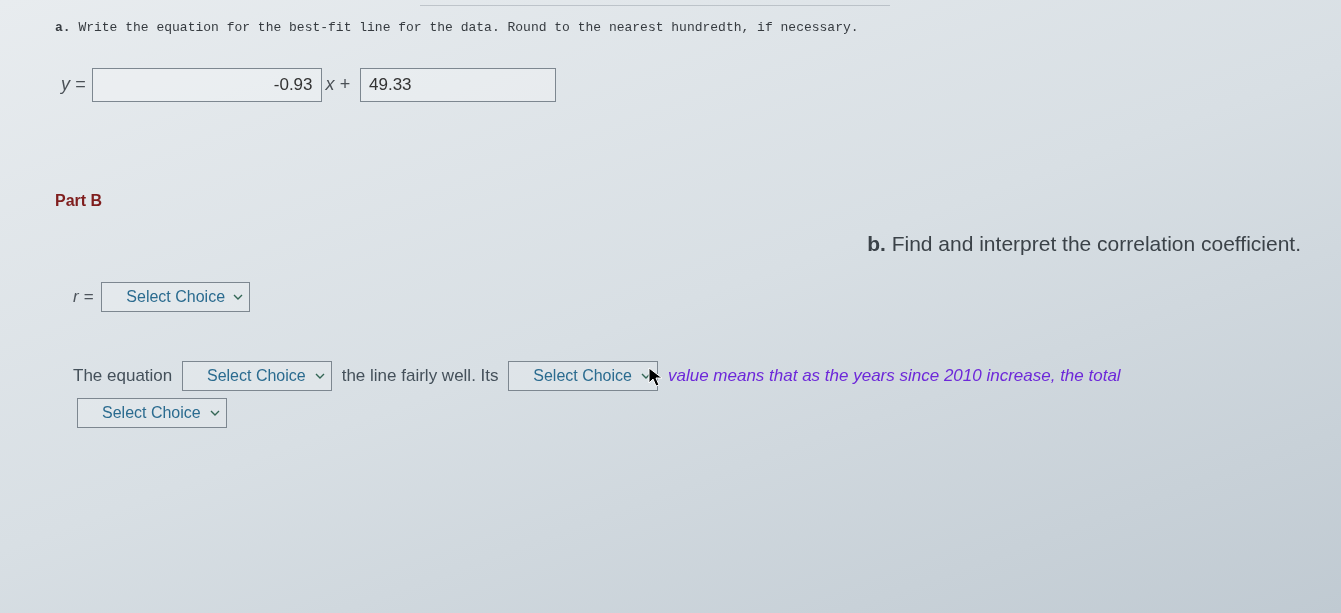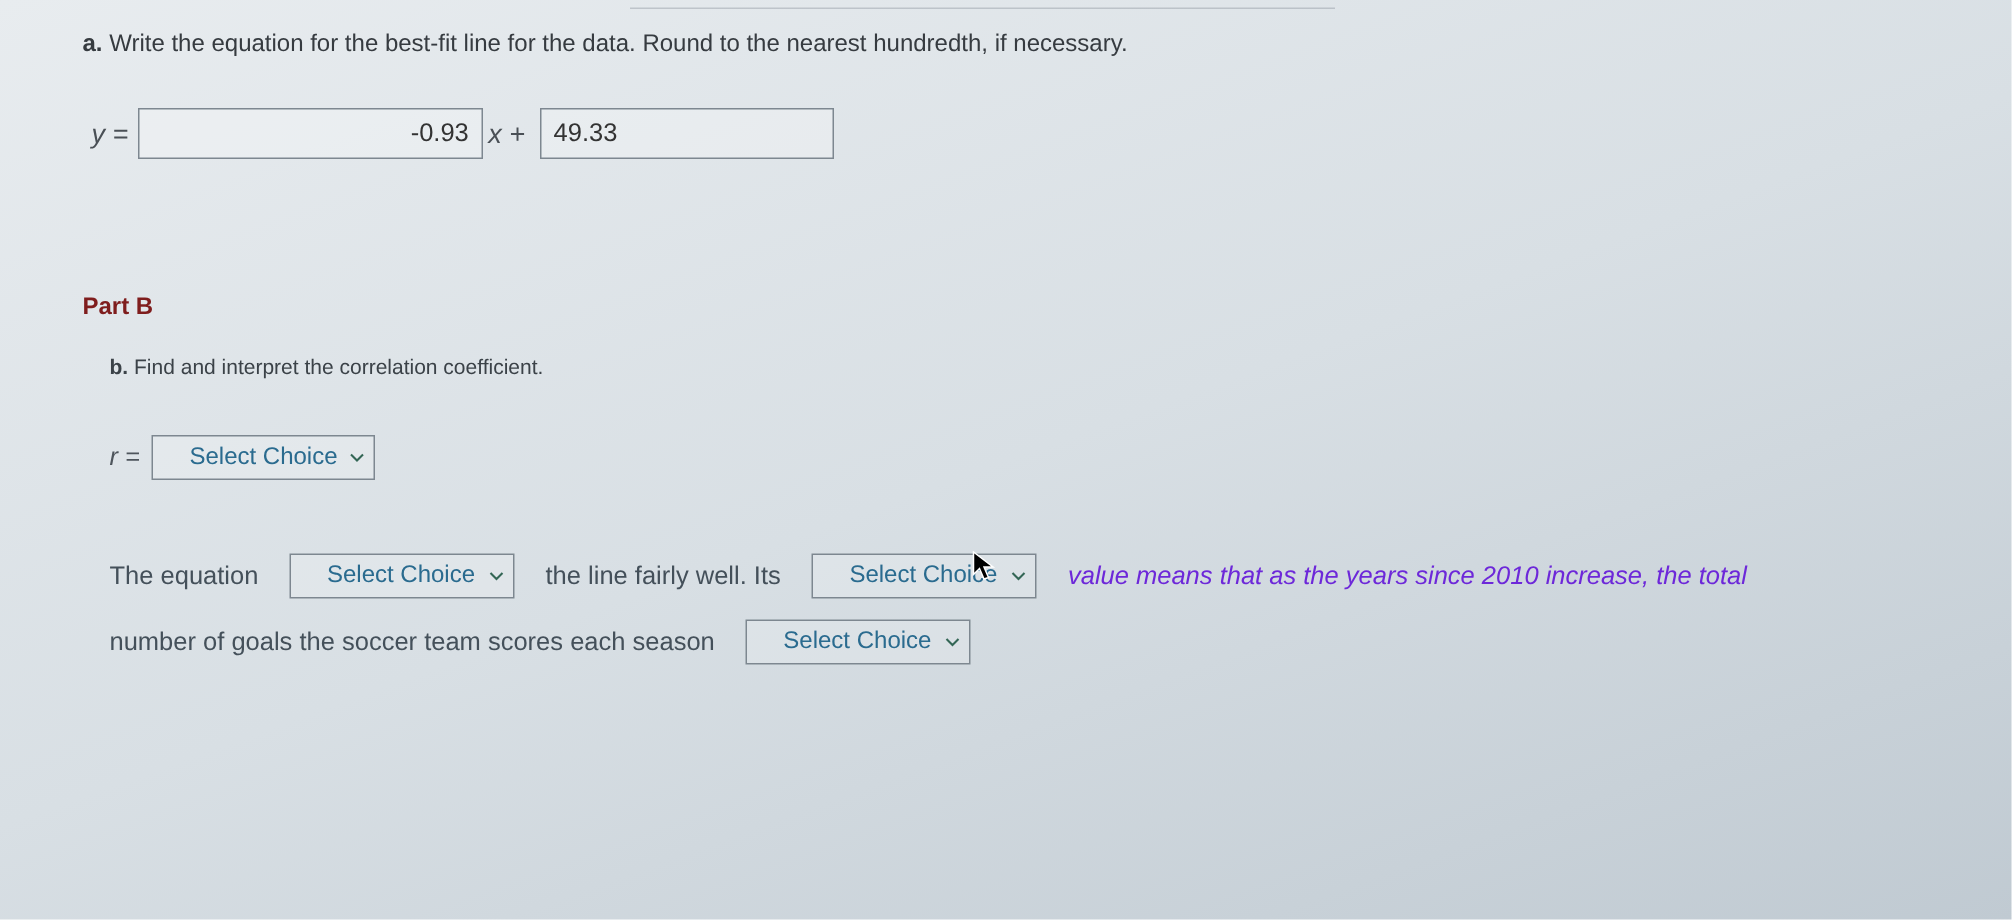--- a/index.html
+++ b/index.html
@@ -9,24 +9,25 @@
     width: 1341px;
     height: 613px;
     overflow: hidden;
     color: #3a4046;
     position: relative;
   }
   .page {
     padding: 18px 40px 30px 55px;
   }
   .question-a {
-    font-size: 16px;
+    font-size: 13px;
     color: #363b40;
     margin-bottom: 30px;
     line-height: 1.5;
+    font-family: Liberation Mono, monospace;
   }
   .question-a .lbl { font-weight: 700; }
   .eq-row {
     display: flex;
     align-items: center;
     font-size: 18px;
     font-style: italic;
     color: #4a5056;
     margin-bottom: 90px;
     margin-left: 2px;
@@ -45,24 +46,25 @@
   .input-slope { width: 230px; margin-left: 2px; text-align: right; }
   .input-intercept { width: 196px; margin-left: 4px; }
   .xplus { font-style: italic; margin: 0 6px 0 4px; }
   .part-b-head {
     font-weight: 700;
     font-size: 16px;
     color: #7f1d1d;
     margin-bottom: 22px;
   }
   .question-b {
-    font-size: 14px;
+    font-size: 21px;
     color: #3b4248;
-    margin-bottom: 38px;
+    margin-bottom: 26px;
     margin-left: 18px;
+    text-align: right;
   }
   .question-b .lbl { font-weight: 700; }
   .r-row {
     display: flex;
     align-items: center;
     font-size: 17px;
     font-style: italic;
     color: #4e555c;
     margin-left: 18px;
     margin-bottom: 42px;
@@ -93,21 +95,21 @@
     font-size: 17px;
     color: #44505a;
     margin-left: 18px;
     line-height: 2.6;
     max-width: 1230px;
   }
   .sentence-row1, .sentence-row2 {
     display: flex;
     align-items: center;
     flex-wrap: wrap;
-    gap: 12px;
+    gap: 1px;
   }
   .sentence span.txt { white-space: pre; }
   .trail-italic { font-style: italic; color:#6d28d9; }
   .cursor {
     position: absolute;
     left: 648px;
     top: 367px;
     pointer-events: none;
   }
   .cursor svg { display:block; }
@@ -171,21 +173,20 @@
         <span>Select Choice</span>
         <span class="select-chevron">
           <svg width="10" height="8" viewBox="0 0 10 8">
               <path d="M1 2 L5 6 L9 2" stroke="#365" stroke-width="1.4" fill="none"></path>
             </svg>
         </span>
       </div>
       <span class="txt trail-italic"> value means that as the years since 2010 increase, the total</span>
     </div>
     <div class="sentence-row2">
-      <span class="txt">number of goals the soccer team scores each season </span>
       <div class="select-box med">
         <span>Select Choice</span>
         <span class="select-chevron">
           <svg width="10" height="8" viewBox="0 0 10 8">
               <path d="M1 2 L5 6 L9 2" stroke="#365" stroke-width="1.4" fill="none"></path>
             </svg>
         </span>
       </div>
     </div>
   </div>

